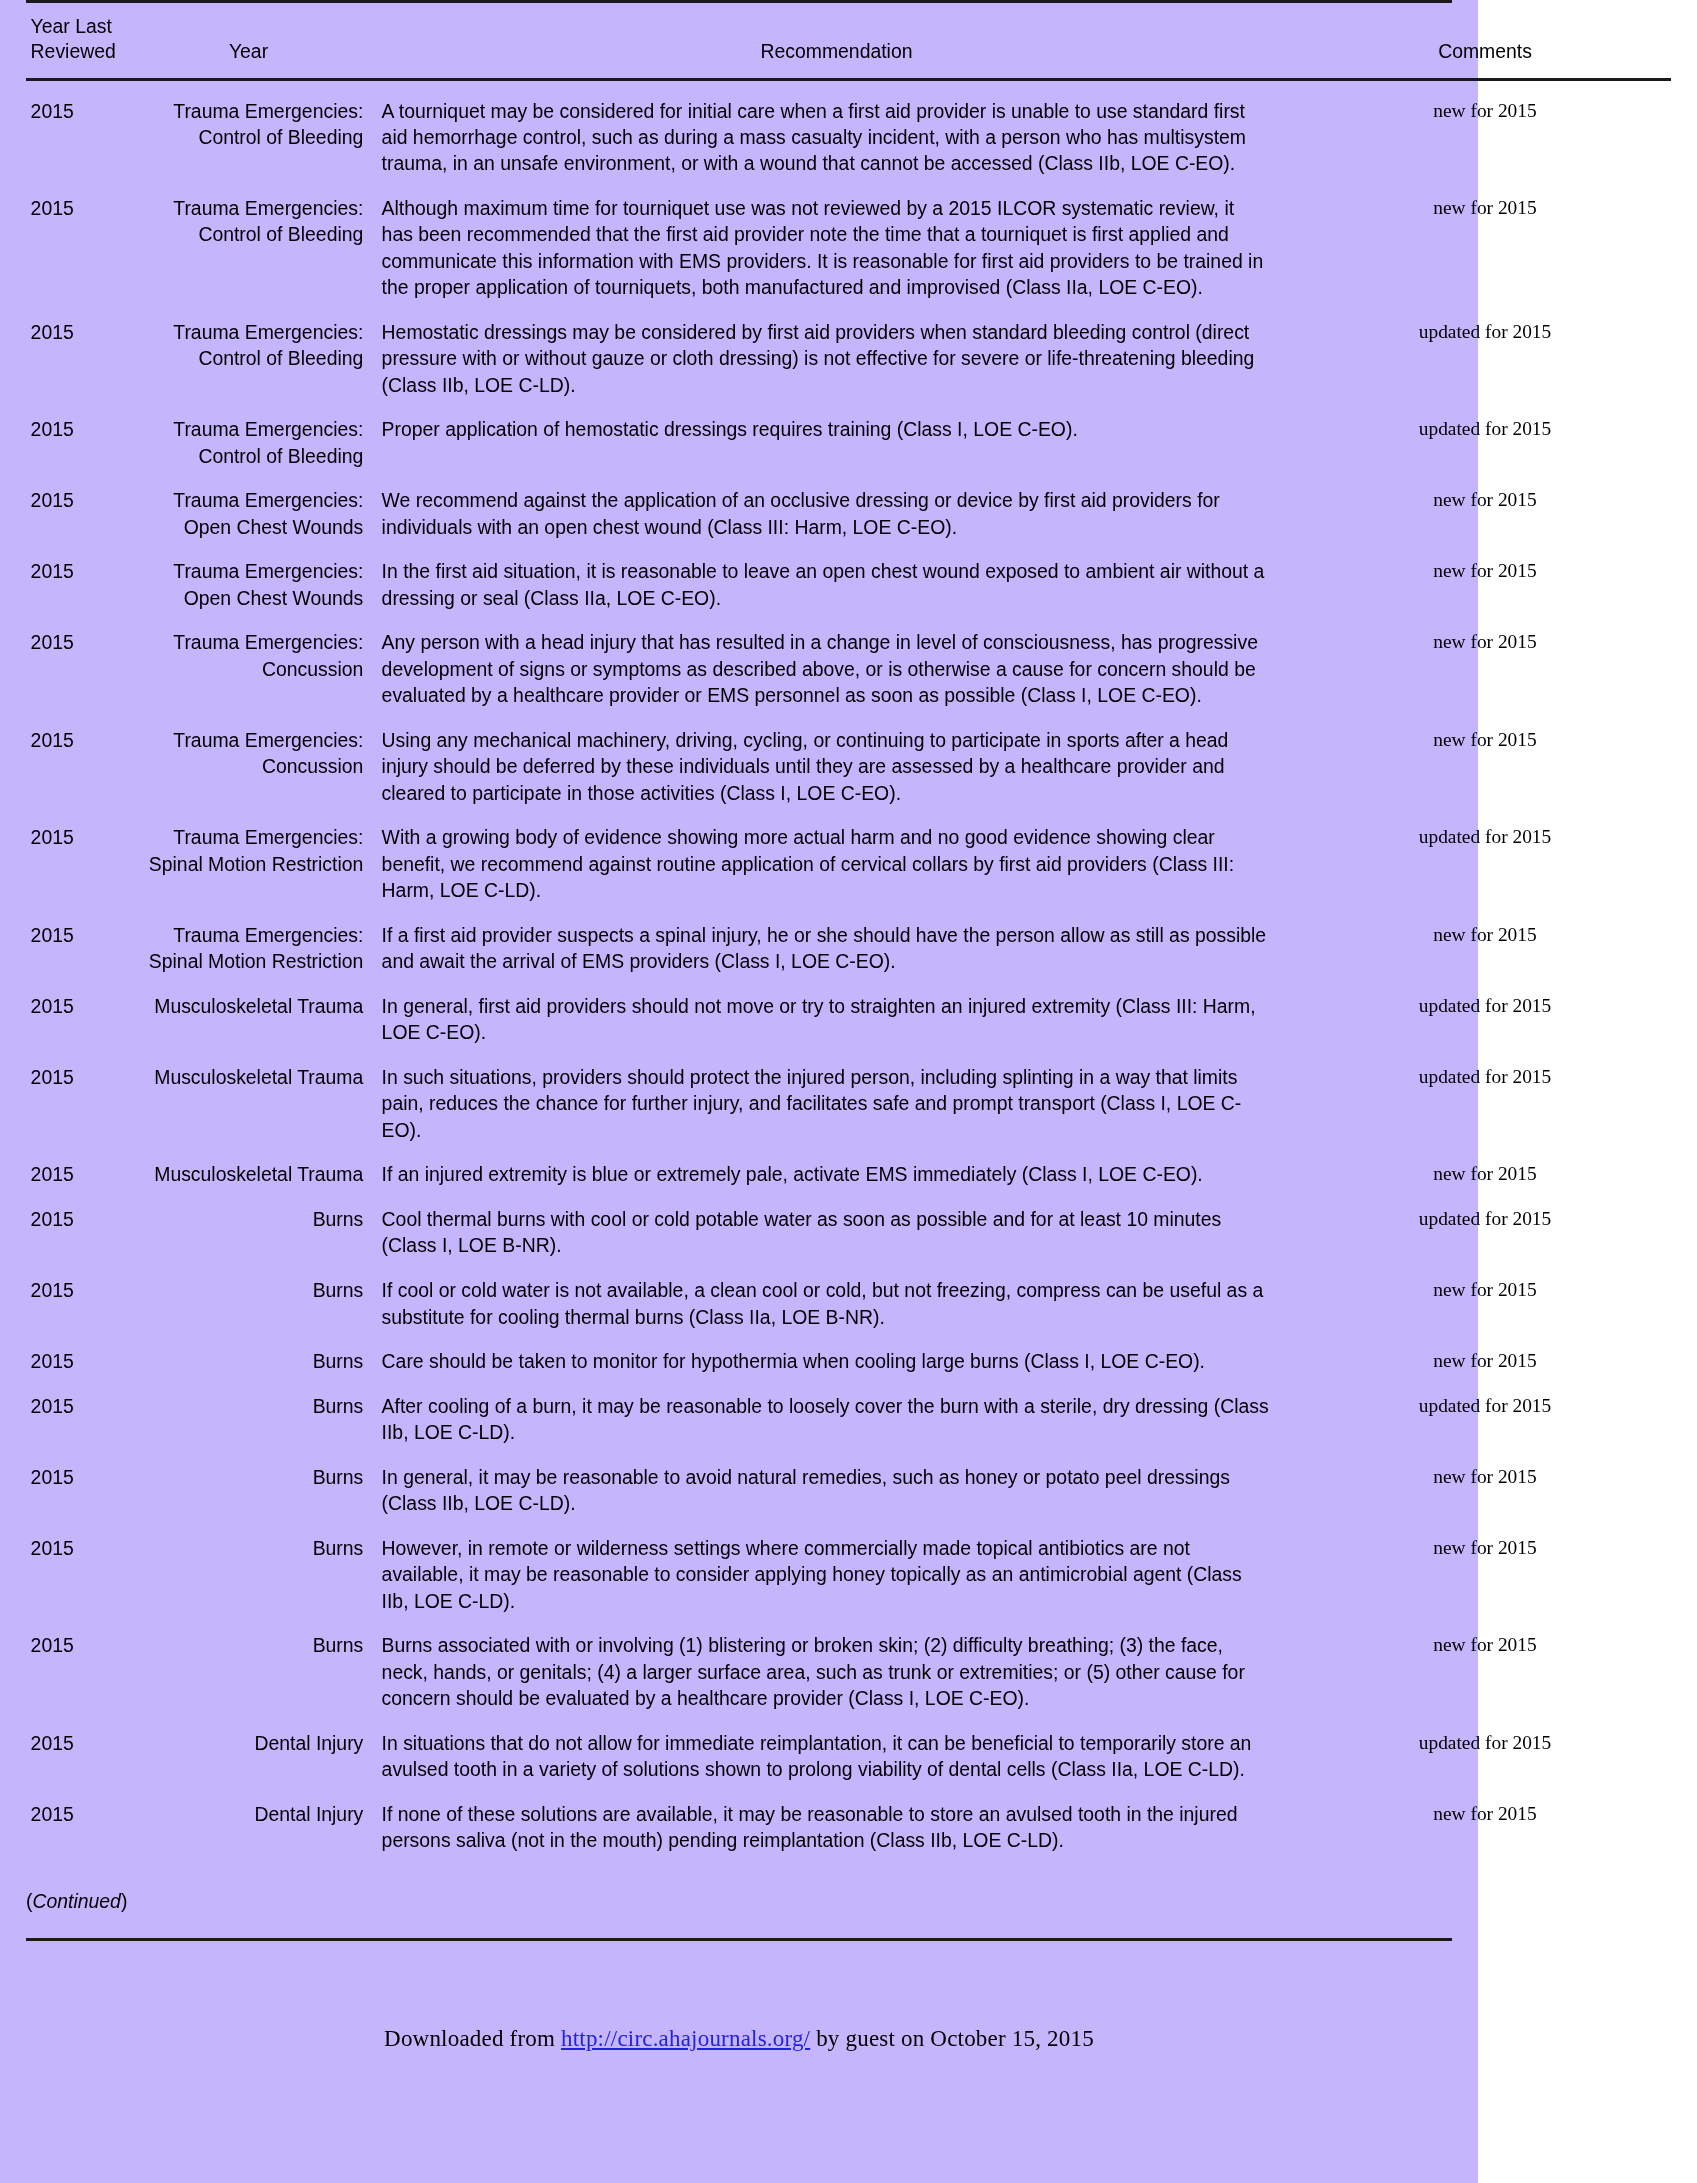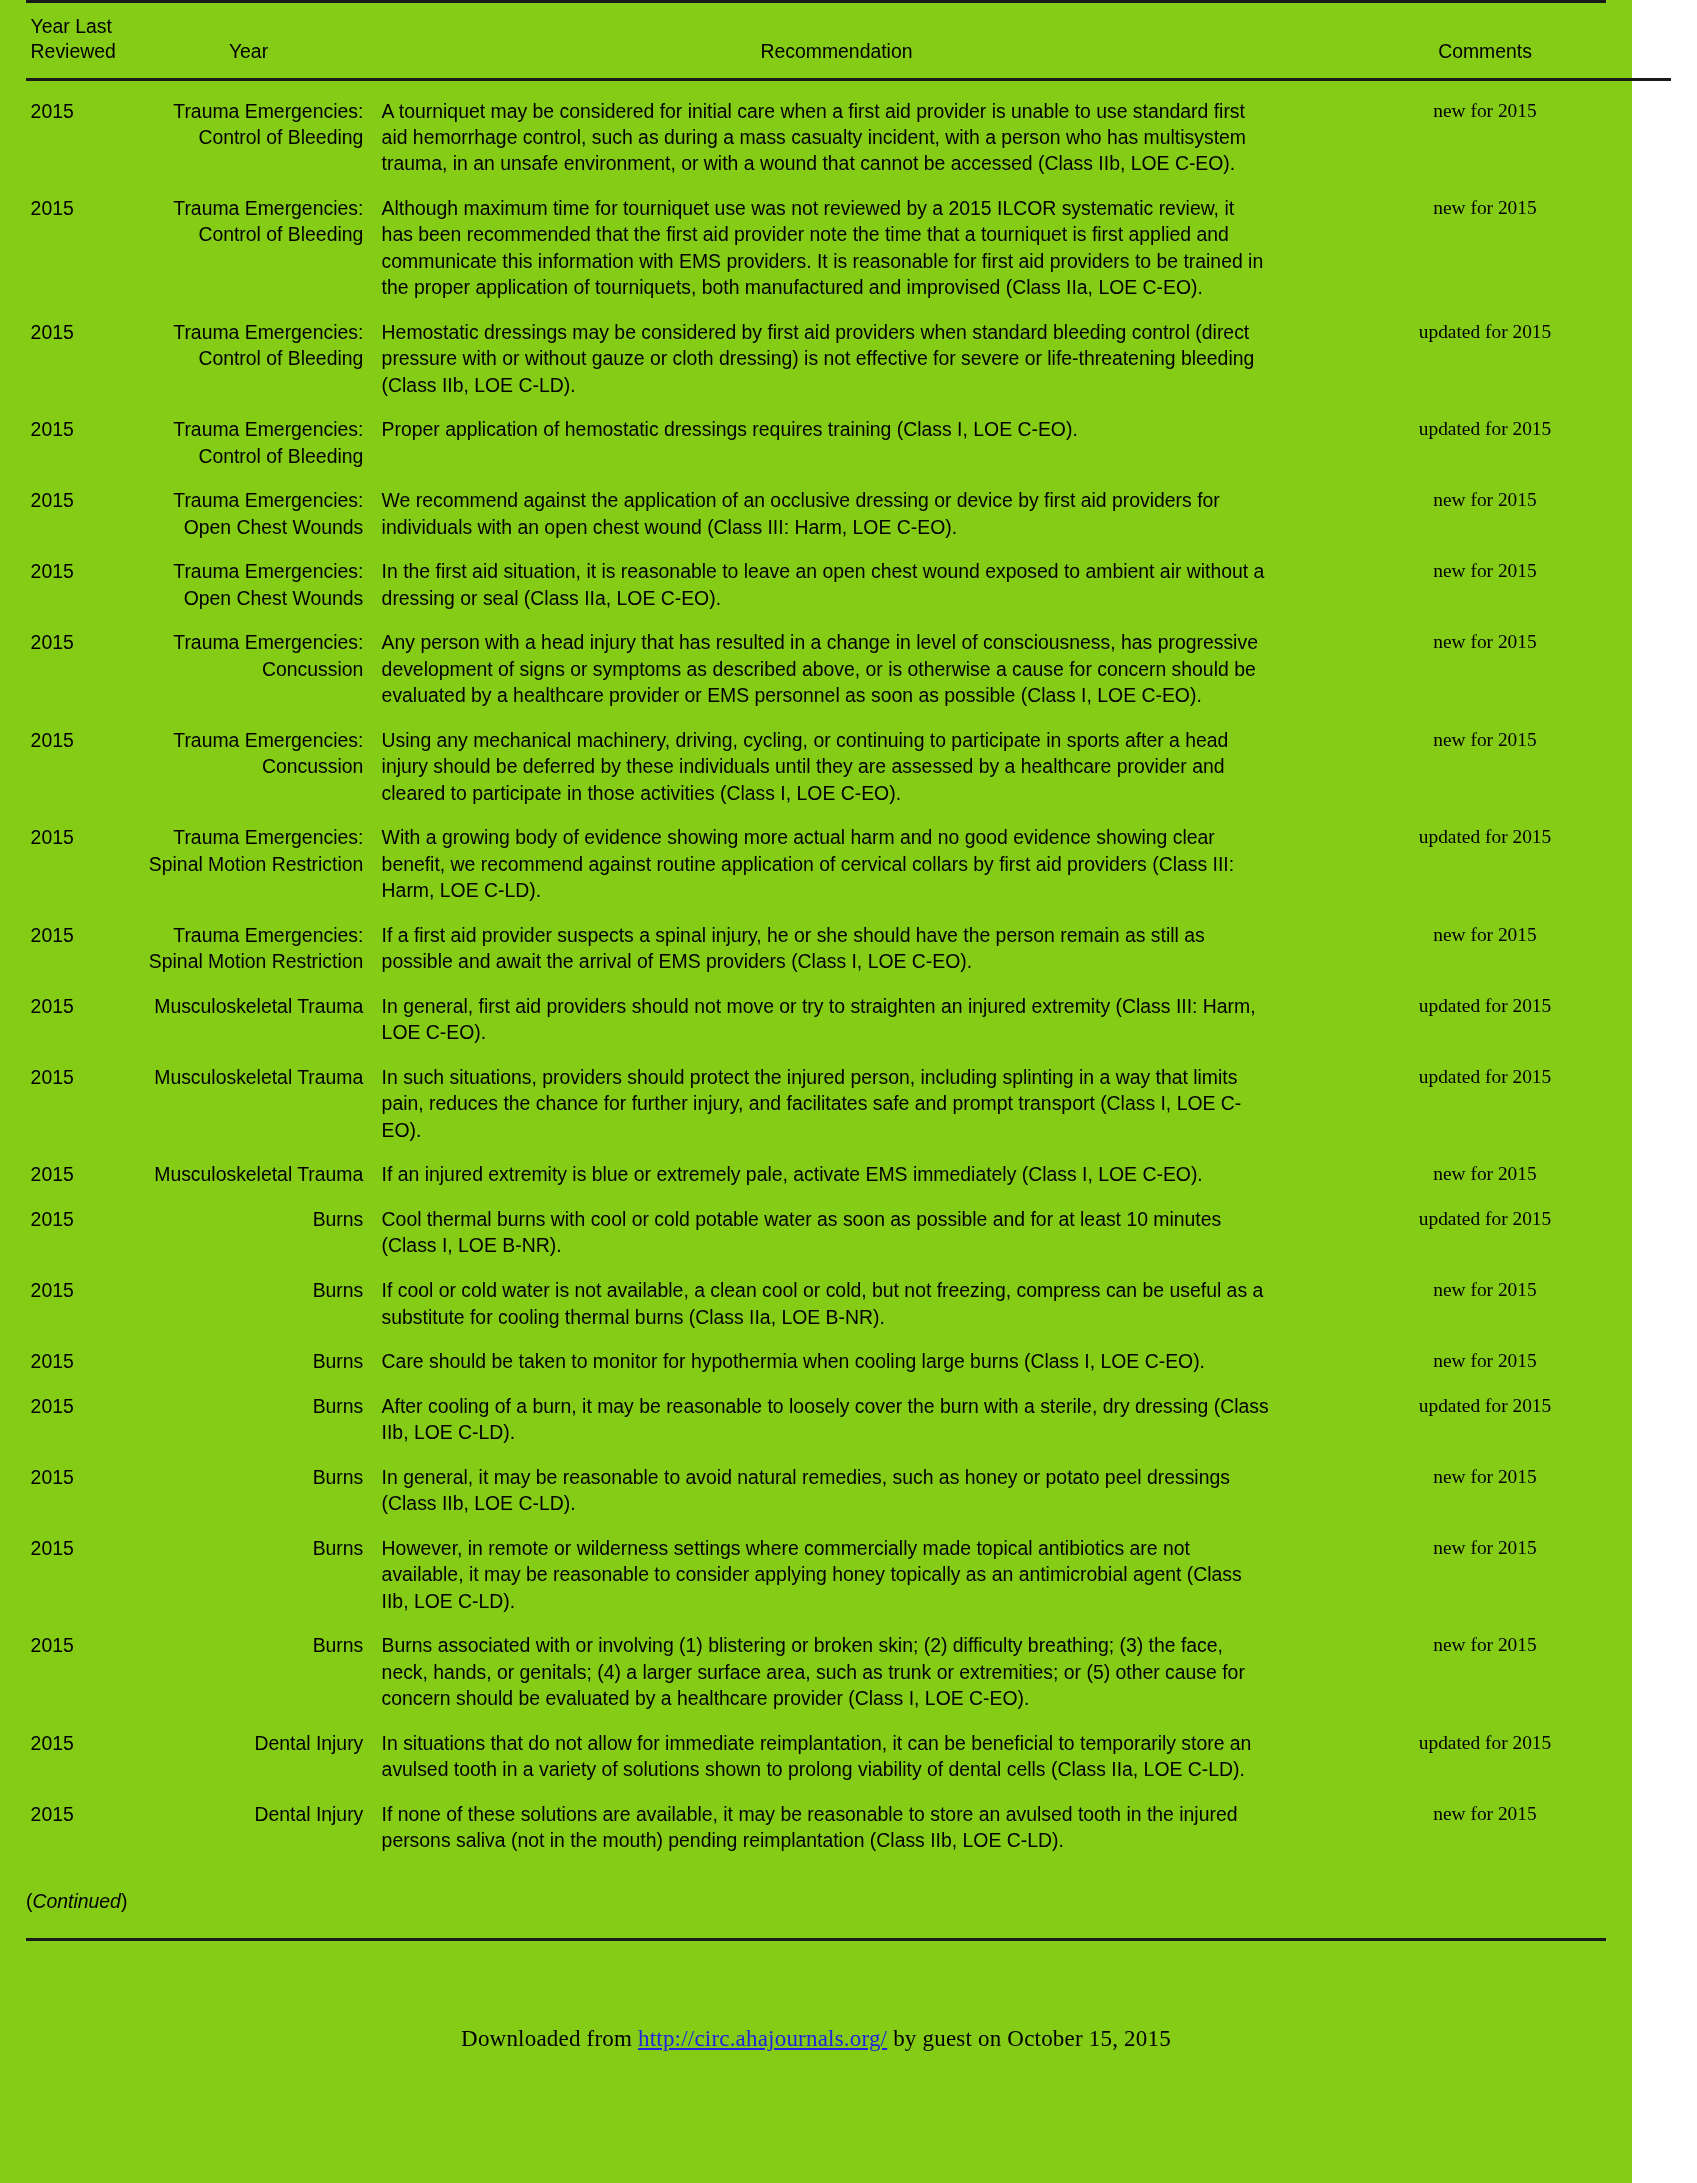--- a/index.html
+++ b/index.html
@@ -7,26 +7,26 @@
     padding: 0;
     background: #ffffff;
   }
   body {
     width: 1698px;
     font-family: "Liberation Sans", sans-serif;
     color: #000000;
     -webkit-font-smoothing: antialiased;
   }
   .page {
-    width: 1632px;
+    width: 1478px;
     min-height: 2183px;
     position: relative;
     box-sizing: border-box;
     padding: 0;
-    background: #84cc16;
+    background: #c4b5fd;
   }
   .table-wrap {
     padding: 0 26px 0 26px;
   }
   .rule {
     height: 0;
     border-top: 3.8px solid #1a1a1a;
     margin: 0;
   }
   table.recs {
@@ -186,21 +186,21 @@
           </tr>
           <tr>
             <td class="d-year">2015</td>
             <td class="d-topic">Trauma Emergencies: Spinal Motion Restriction</td>
             <td class="d-rec">With a growing body of evidence showing more actual harm and no good evidence showing clear benefit, we recommend against routine application of cervical collars by first aid providers (Class III: Harm, LOE C-LD).</td>
             <td class="d-com">updated for 2015</td>
           </tr>
           <tr>
             <td class="d-year">2015</td>
             <td class="d-topic">Trauma Emergencies: Spinal Motion Restriction</td>
-            <td class="d-rec">If a first aid provider suspects a spinal injury, he or she should have the person remain as still as possible and await the arrival of EMS providers (Class I, LOE C-EO).</td>
+            <td class="d-rec">If a first aid provider suspects a spinal injury, he or she should have the person allow as still as possible and await the arrival of EMS providers (Class I, LOE C-EO).</td>
             <td class="d-com">new for 2015</td>
           </tr>
           <tr>
             <td class="d-year">2015</td>
             <td class="d-topic">Musculoskeletal Trauma</td>
             <td class="d-rec">In general, first aid providers should not move or try to straighten an injured extremity (Class III: Harm, LOE C-EO).</td>
             <td class="d-com">updated for 2015</td>
           </tr>
           <tr>
             <td class="d-year">2015</td>

